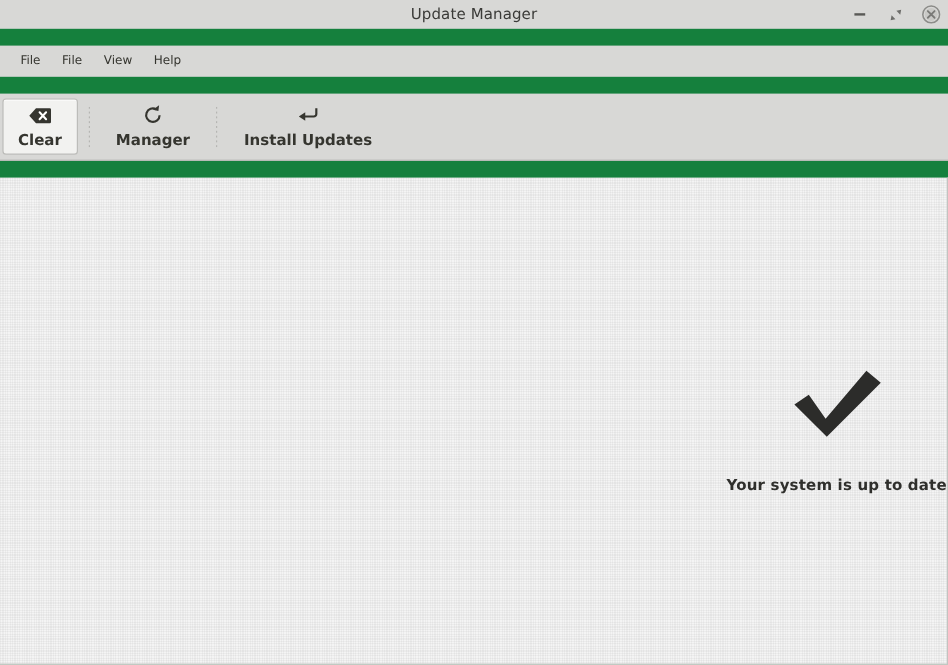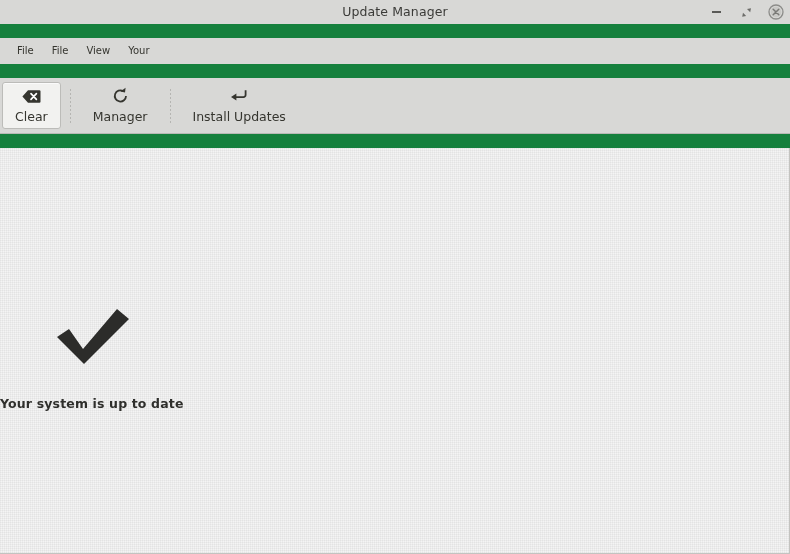--- a/index.html
+++ b/index.html
@@ -106,20 +106,21 @@
     min-width: 52px;
     display: flex;
     flex-direction: column;
     align-items: center;
     justify-content: flex-start;
     padding: 2px 12px 4px 12px;
     margin: 2px 0 4px 0;
     box-sizing: border-box;
     border: 1px solid transparent;
     border-radius: 3px;
+    font-weight: bold;
   }
   .tbtn.active {
     background: #f2f2f0;
     border: 1px solid #bcbcb9;
     box-shadow: 0 1px 0 rgba(255,255,255,0.7) inset;
   }
   .tbtn-icon {
     height: 22px;
     display: flex;
     align-items: center;
@@ -150,21 +151,21 @@
     position: relative;
     background-color: #f4f4f4;
     background-image:
       repeating-linear-gradient(0deg, rgba(0,0,0,0.035) 0px, rgba(0,0,0,0.035) 1px, transparent 1px, transparent 2px),
       repeating-linear-gradient(90deg, rgba(0,0,0,0.035) 0px, rgba(0,0,0,0.035) 1px, transparent 1px, transparent 2px);
     border-right: 1px solid #c3c3c0;
     border-bottom: 1px solid #c3c3c0;
     box-sizing: border-box;
     display: flex;
     flex-direction: column;
-    align-items: flex-start;
+    align-items: flex-end;
     justify-content: flex-start;
   }
   .status-block {
     margin-top: 158px;
     display: flex;
     flex-direction: column;
     align-items: center;
   }
   .status-check {
     width: 86px;
@@ -204,21 +205,21 @@
           <path d="M5.2 5.2 L10.8 10.8 M10.8 5.2 L5.2 10.8" stroke="#7a7a77" stroke-width="1.5" stroke-linecap="round"></path>
         </svg>
       </div>
     </div>
   </div>
 
   <div class="menubar">
     <div class="menu-item">File</div>
     <div class="menu-item">File</div>
     <div class="menu-item">View</div>
-    <div class="menu-item">Your</div>
+    <div class="menu-item">Help</div>
   </div>
 
   <div class="toolbar">
 
     <div class="tbtn active">
       <div class="tbtn-icon">
         <svg width="19" height="15" viewBox="0 0 19 15">
           <path d="M6.0 1.2 H17.4 a1.1 1.1 0 0 1 1.1 1.1 V12.7 a1.1 1.1 0 0 1 -1.1 1.1 H6.0 L0.4 7.5 Z" fill="#35352f"></path>
           <path d="M9.0 4.6 L14.4 10.4 M14.4 4.6 L9.0 10.4" stroke="#ffffff" stroke-width="1.7" stroke-linecap="round"></path>
         </svg>

